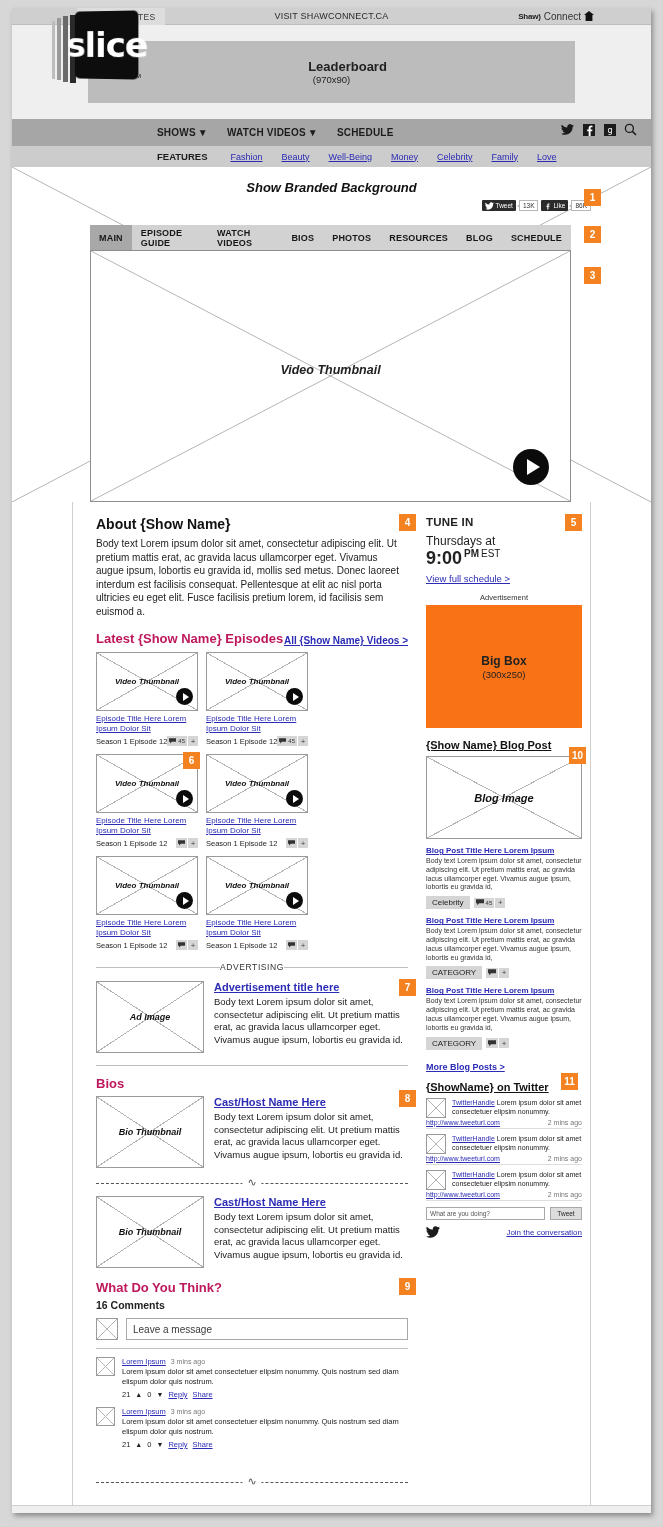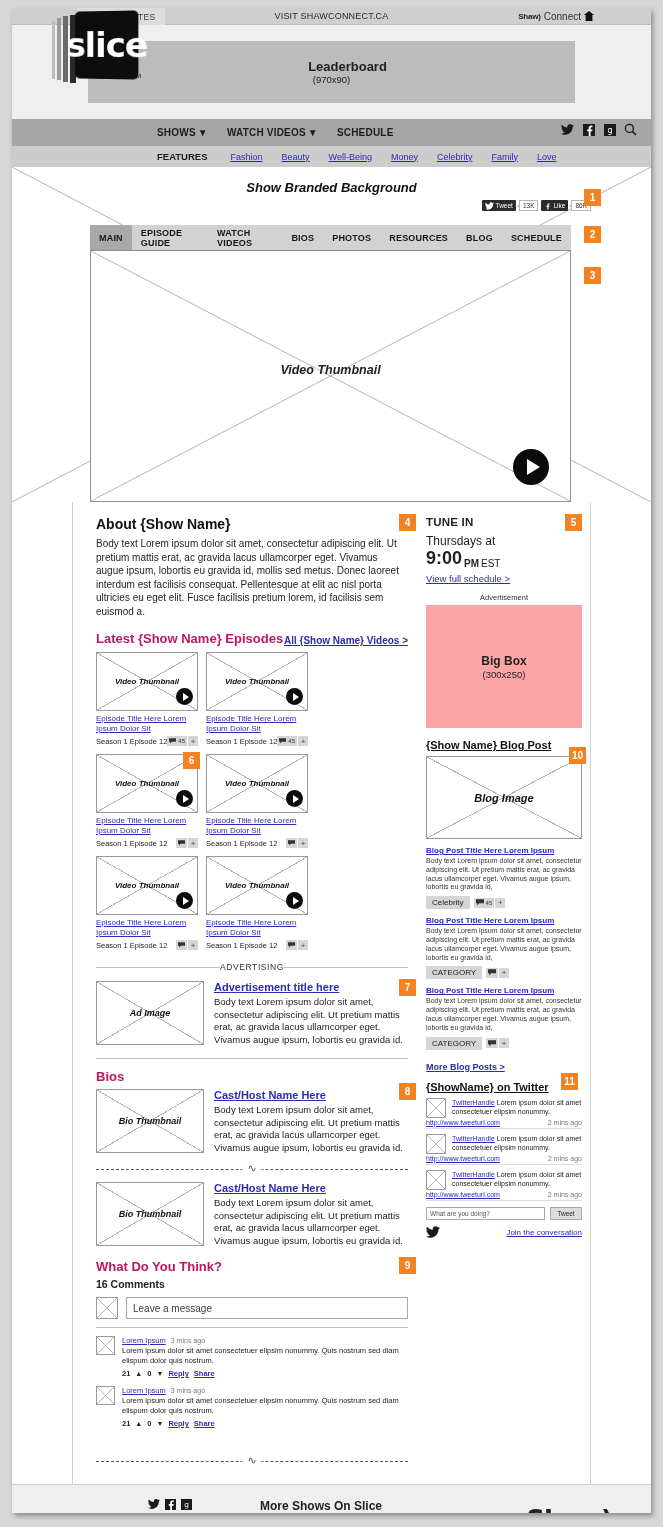--- a/index.html
+++ b/index.html
@@ -197,21 +197,21 @@
     background: #d5d5d5; height: 10px; width: 10px; display: flex; align-items: center; justify-content: center;
     font-size: 8px; color: #444;
   }
 
   
   .addiv { display: flex; align-items: center; margin: 12px 0 9px; }
   .addiv .ln { flex: 1; height: 1px; background: #bdbdbd; }
   .addiv .tx { font-size: 8.5px; letter-spacing: .6px; color: #333; }
 
   .media { display: flex; gap: 10px; }
-  .media .mthumb { width: 108px; height: 64px; flex: none; }
+  .media .mthumb { width: 108px; height: 72px; flex: none; }
   .media .mthumb .lbl { font-size: 9px; }
   .media .mbody { flex: 1; position: relative; }
   .media .mbody a.ttl { font-size: 11px; font-weight: bold; color: #2b2bb5; text-decoration: underline; display: block; margin-bottom: 3px; }
   .media .mbody p { font-size: 9.5px; line-height: 12.5px; }
 
   hr.solid { border: none; border-top: 1px solid #bdbdbd; margin: 12px 0 10px; }
   .dashsplit { position: relative; height: 14px; margin: 8px 0 6px; }
   .dashsplit .dl { position: absolute; top: 7px; left: 0; right: 0; border-top: 1px dashed #555; }
   .dashsplit .zig { position: absolute; left: 50%; top: 0; transform: translateX(-50%); color: #555; font-size: 11px; background: #fff; padding: 0 5px; }
 
@@ -223,36 +223,36 @@
     flex: 1; height: 22px; border: 1px solid #a8a8a8; background: #fff;
     display: flex; align-items: center; padding: 0 6px; font-size: 10px; color: #3a3a3a;
   }
   .cmt { display: flex; gap: 7px; margin-top: 8px; }
   .cmt .av { width: 19px; height: 19px; flex: none; }
   .cmt .cb { flex: 1; }
   .cmt .chead { display: flex; align-items: baseline; gap: 5px; }
   .cmt .chead a { font-size: 7.5px; color: #2b2bb5; text-decoration: underline; }
   .cmt .chead .ago { font-size: 7px; color: #777; }
   .cmt .ctext { font-size: 7.5px; line-height: 10px; color: #222; margin-top: 1px; }
-  .cmt .cacts { display: flex; align-items: center; gap: 5px; margin-top: 3px; font-size: 7.5px; color: #222; font-weight: bold; }
+  .cmt .cacts { display: flex; align-items: center; gap: 5px; margin-top: 3px; font-size: 7.5px; color: #222; }
   .cmt .cacts a { color: #2b2bb5; text-decoration: underline; }
   .cmt .cacts .up { font-size: 7px; }
 
   
   .tunein .hd { font-size: 11.5px; font-weight: bold; letter-spacing: .2px; }
   .tunein .day { font-size: 12px; margin-top: 6px; color: #1d1d1d; }
-  .tunein .time { display: flex; align-items: flex-end; gap: 2px; margin-top: 0px; }
+  .tunein .time { display: flex; align-items: flex-start; gap: 2px; margin-top: 0px; }
   .tunein .time .big { font-size: 18px; font-weight: bold; }
   .tunein .time .pm { font-size: 10px; font-weight: bold; }
   .tunein .time .tz { font-size: 10px; }
   .tunein a { display: inline-block; margin-top: 4px; font-size: 9.5px; color: #2b2bb5; text-decoration: underline; }
 
   .advlabel { text-align: center; font-size: 7.5px; color: #333; margin: 9px 0 3px; }
   .bigbox {
-    height: 123px; background: #fca5a5;
+    height: 123px; background: #f97316;
     display: flex; flex-direction: column; align-items: center; justify-content: center;
   }
   .bigbox .t1 { font-size: 12px; font-weight: bold; }
   .bigbox .t2 { font-size: 9.5px; margin-top: 1px; }
 
   .sidehead { font-size: 11px; font-weight: bold; text-decoration: underline; margin: 11px 0 5px; color: #111; }
   .blogimg { height: 83px; }
   .blogimg .lbl { font-size: 11px; }
   .bp { margin-top: 7px; }
   .bp a.ttl { font-size: 8px; font-weight: bold; color: #2b2bb5; text-decoration: underline; display: block; }

